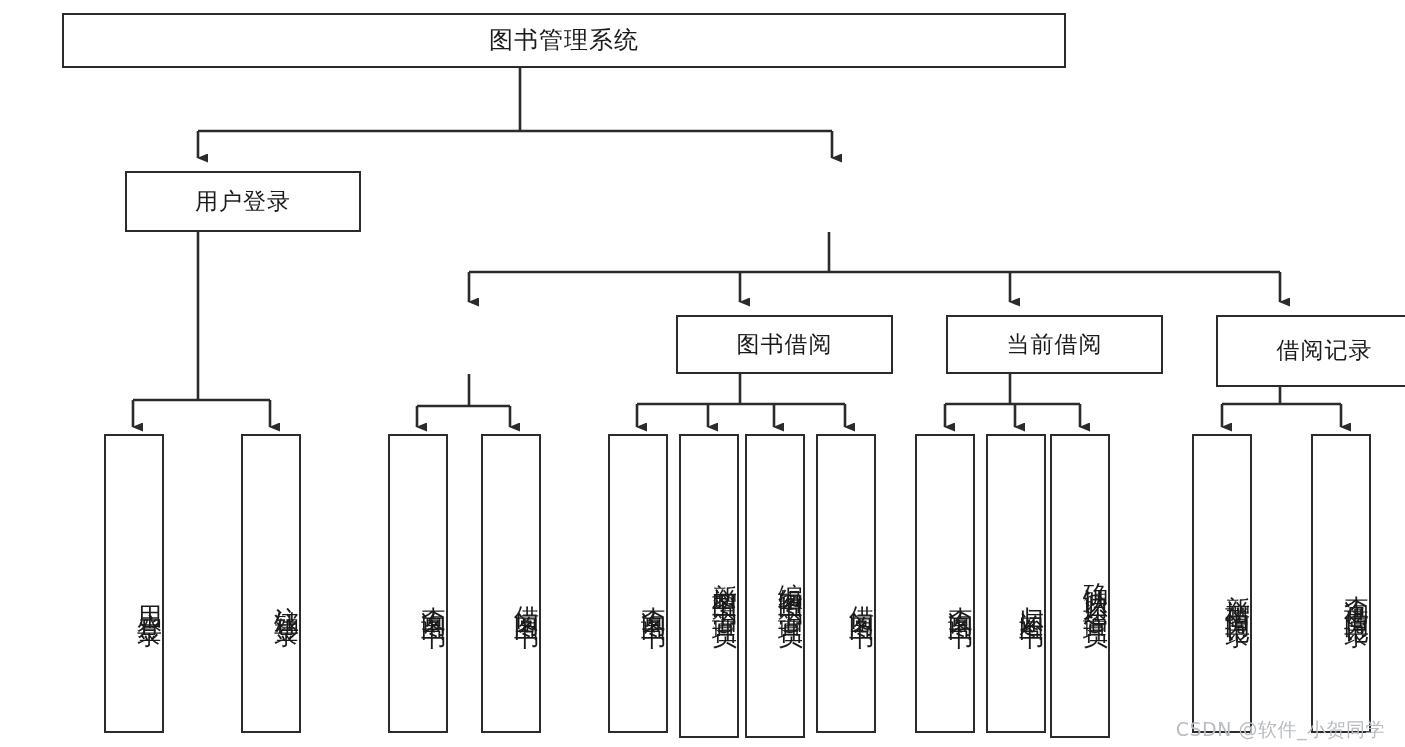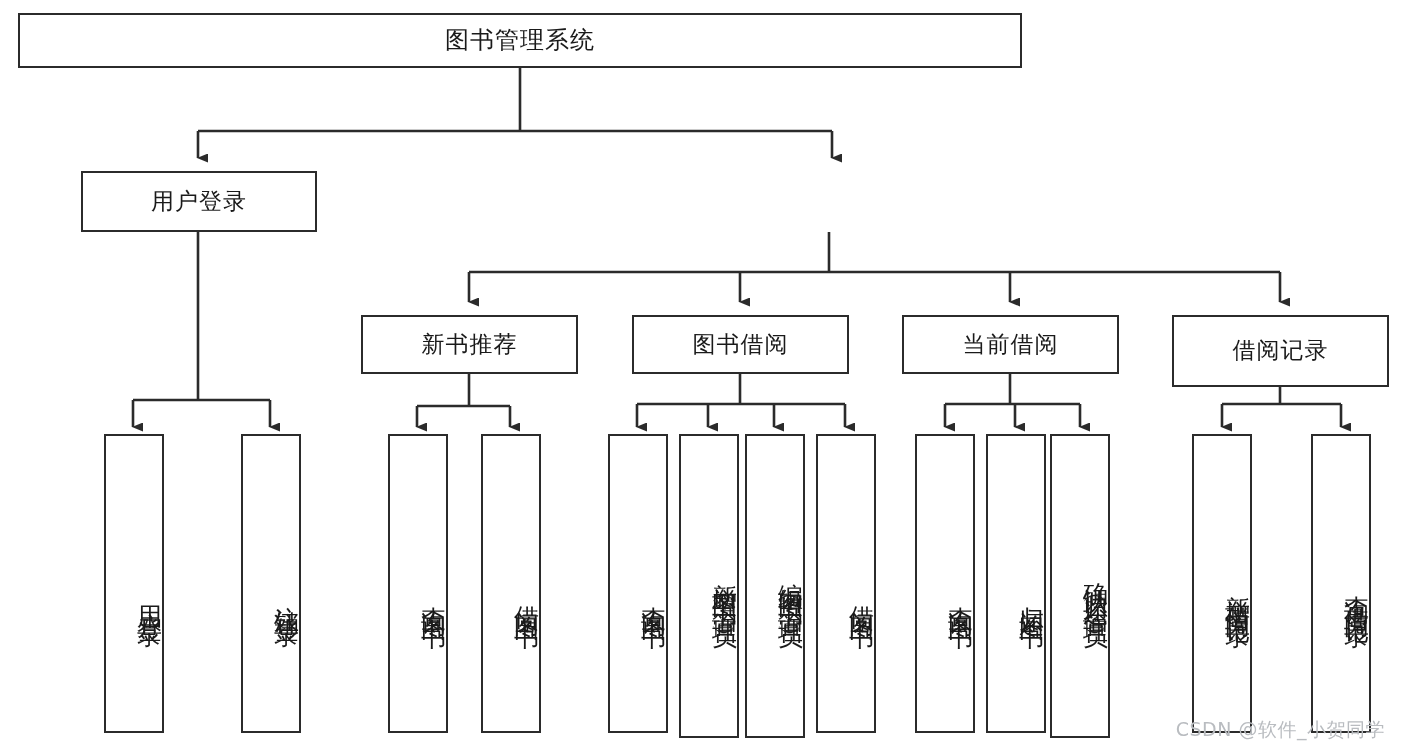--- a/index.html
+++ b/index.html
@@ -32,20 +32,21 @@
     border: 2.5px solid #2b2b2b;
     display: flex;
     align-items: center;
     justify-content: center;
     color: #1a1a1a;
   }
   .node.horiz {
     font-size: 23px;
     letter-spacing: 1px;
     line-height: 1.2;
+    margin-left: 44px;
   }
   .node.root {
     font-size: 24px;
   }
   .node.vert {
     writing-mode: vertical-rl;
     text-orientation: upright;
     font-size: 25px;
     letter-spacing: 6px;
     line-height: 1.05;
@@ -124,23 +125,20 @@
   </svg>
 
   <div class="node horiz root" style="left:18px; top:13px; width:1004px; height:55px;">
     <span>图书管理系统</span>
   </div>
 
   <div class="node horiz" style="left:81px; top:171px; width:236px; height:61px;">
     <span>用户登录</span>
   </div>
 
-  <div class="node horiz" style="left:361px; top:315px; width:217px; height:59px;">
-    <span>新书推荐</span>
-  </div>
   <div class="node horiz" style="left:902px; top:315px; width:217px; height:59px;">
     <span>当前借阅</span>
   </div>
   <div class="node horiz" style="left:632px; top:315px; width:217px; height:59px;">
     <span>图书借阅</span>
   </div>
   <div class="node horiz" style="left:1172px; top:315px; width:217px; height:72px;">
     <span>借阅记录</span>
   </div>
 

